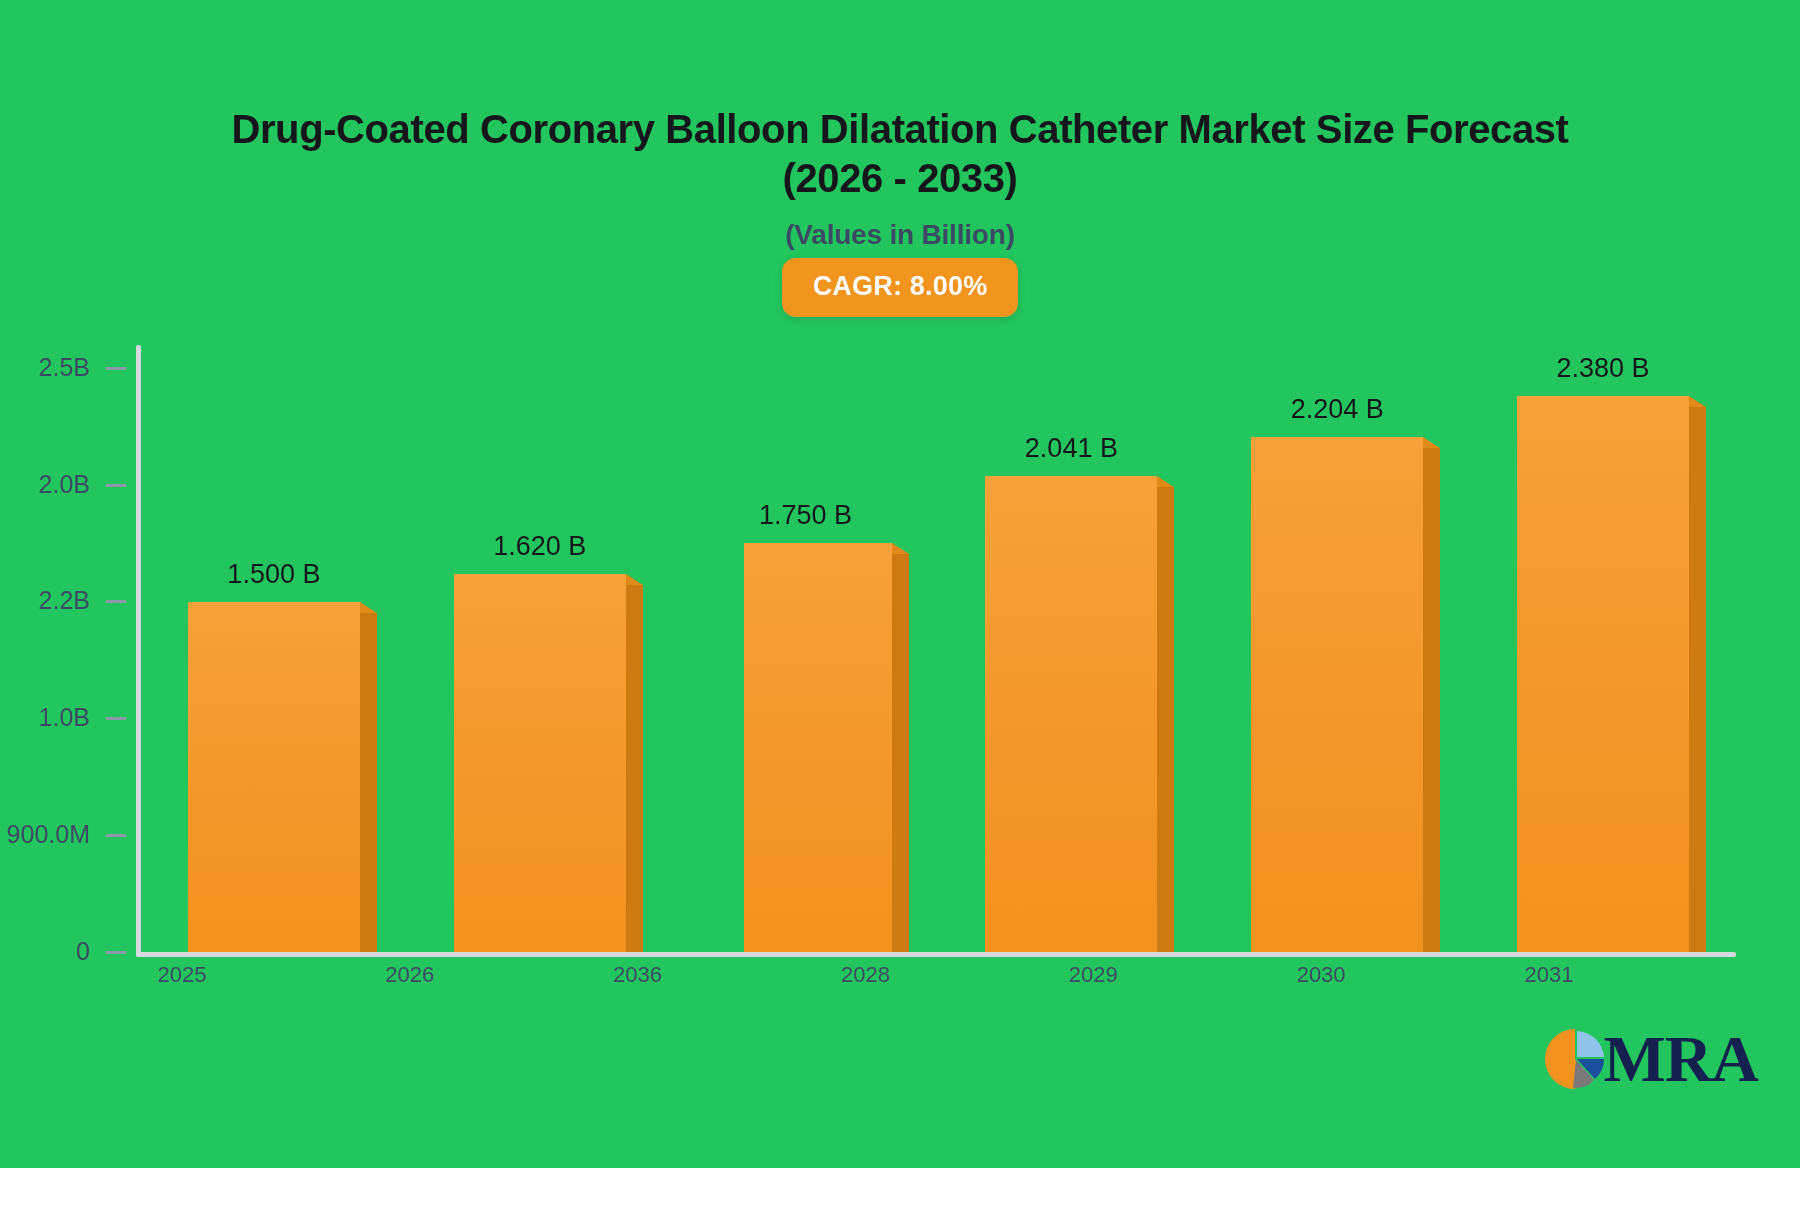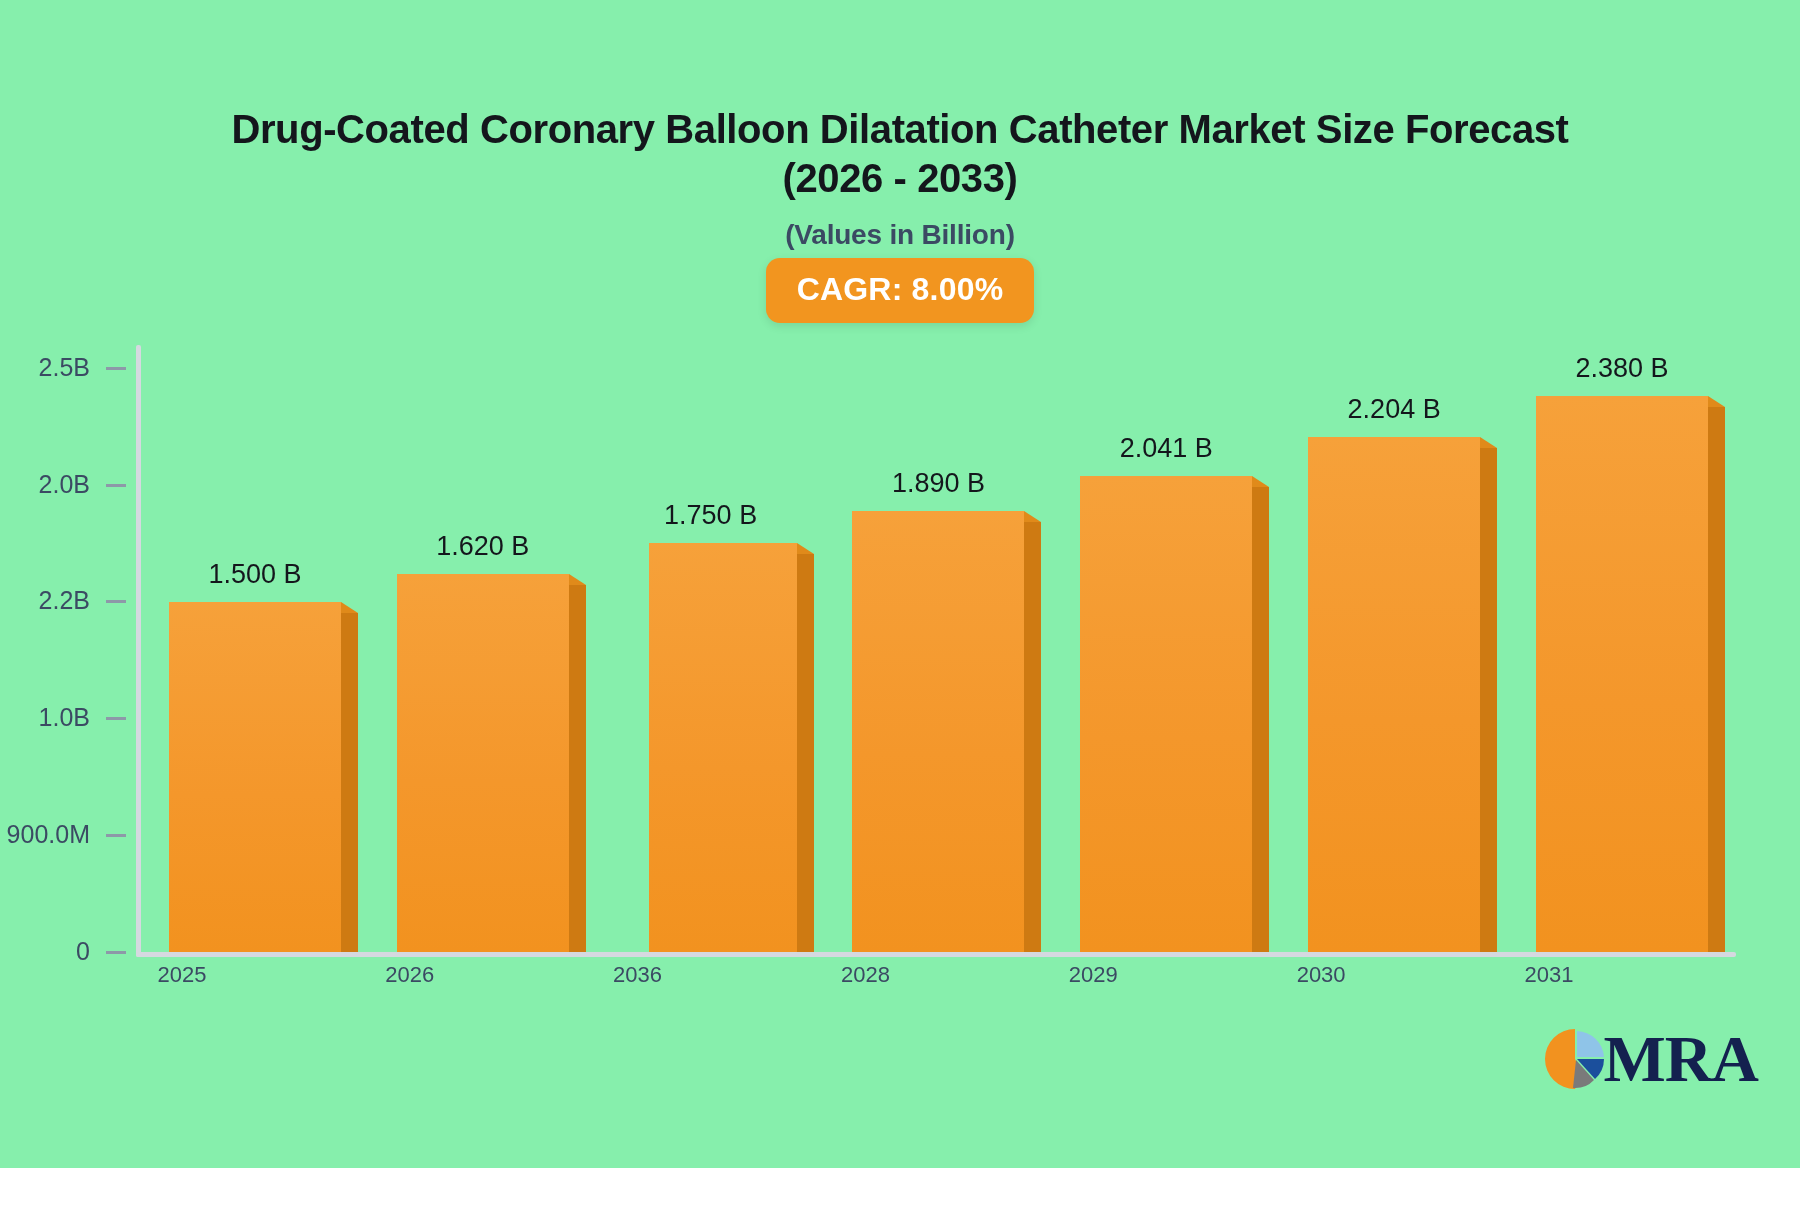--- a/index.html
+++ b/index.html
@@ -5,21 +5,21 @@
   * { box-sizing: border-box; margin: 0; padding: 0; }
   html, body {
     width: 1800px; height: 1212px;
     background: #ffffff;
     font-family: "Liberation Sans", sans-serif;
     overflow: hidden;
   }
   #page {
     position: relative;
     width: 1800px; height: 1168px;
-    background: #86efac;
+    background: #22c55e;
   }
 
   
   .title-block {
     position: absolute;
     left: 0; top: 105px;
     width: 1800px;
     text-align: center;
   }
   .chart-title {
@@ -41,21 +41,21 @@
   .cagr-wrap {
     position: absolute;
     left: 0; top: 258px;
     width: 1800px;
     text-align: center;
   }
   .cagr-badge {
     display: inline-block;
     background: #F2951F;
     color: #ffffff;
-    font-size: 32px;
+    font-size: 27px;
     font-weight: bold;
     padding: 13px 31px 15px 31px;
     border-radius: 14px;
     letter-spacing: 0.2px;
     box-shadow: 0 3px 10px rgba(0,0,0,0.10);
   }
 
   
   .plot {
     position: absolute;
@@ -253,28 +253,20 @@
             <div class="bar-top"></div>
             <div class="bar-value">1.620 B</div>
           </div>
         </div>
         <div class="bar-slot">
           <div class="bar" style="height: 408.558px; padding-left: 24px;">
             <div class="bar-face"></div>
             <div class="bar-side"></div>
             <div class="bar-top"></div>
             <div class="bar-value">1.750 B</div>
-          </div>
-        </div>
-        <div class="bar-slot">
-          <div class="bar" style="height: 441.242px;">
-            <div class="bar-face"></div>
-            <div class="bar-side"></div>
-            <div class="bar-top"></div>
-            <div class="bar-value">1.890 B</div>
           </div>
         </div>
         <div class="bar-slot">
           <div class="bar" style="height: 476.495px;">
             <div class="bar-face"></div>
             <div class="bar-side"></div>
             <div class="bar-top"></div>
             <div class="bar-value">2.041 B</div>
           </div>
         </div>

